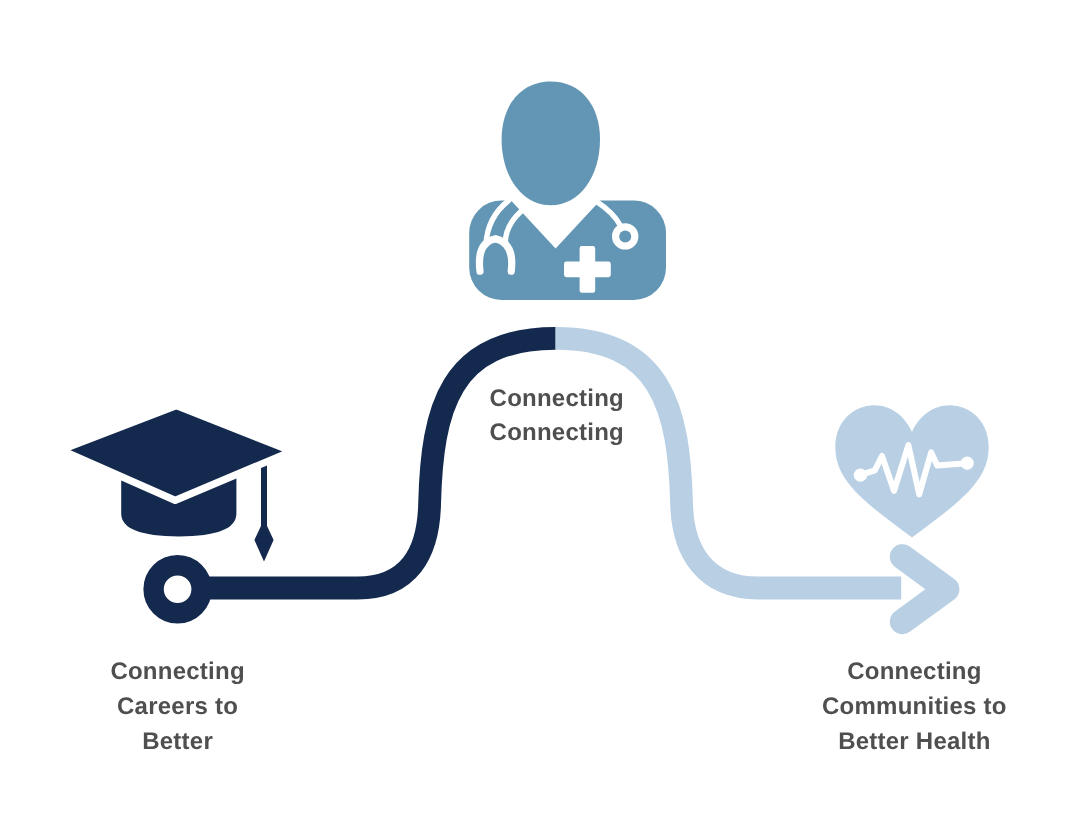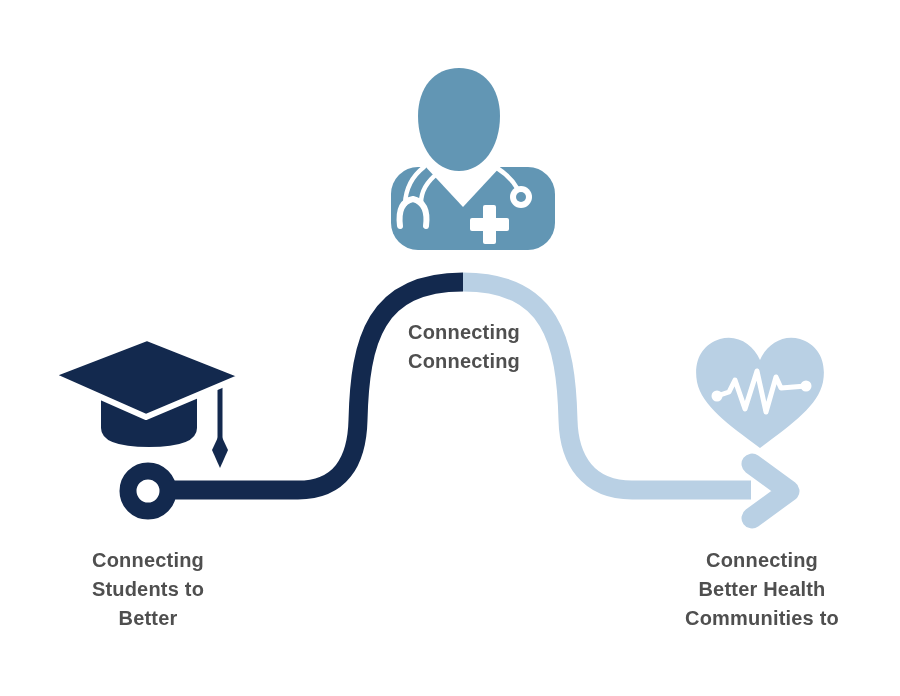--- a/index.html
+++ b/index.html
@@ -108,28 +108,28 @@
                C817 344 827 360 823 382
                C818 406 792 424 760 448 Z" fill="var(--light-blue)"></path>
       <polyline points="717,396 729,392 735,380 745,409 757,371 766,412 776,377 781,388 806,386" fill="none" stroke="var(--white)" stroke-width="5" stroke-linecap="round" stroke-linejoin="round"></polyline>
       <circle cx="717" cy="396" r="5.5" fill="var(--white)"></circle>
       <circle cx="806" cy="386" r="5.5" fill="var(--white)"></circle>
     </g>
   </svg>
 
   <div class="stage-label students">
     <div>Connecting</div>
-    <div>Students to</div>
+    <div>Careers to</div>
     <div>Better</div>
   </div>
 
   <div class="stage-label professionals">
     <div>Connecting</div>
     <div>Connecting</div>
   </div>
 
   <div class="stage-label communities">
     <div>Connecting</div>
+    <div>Communities to</div>
     <div>Better Health</div>
-    <div>Communities to</div>
   </div>
 
 </div>
 
 </body></html>

